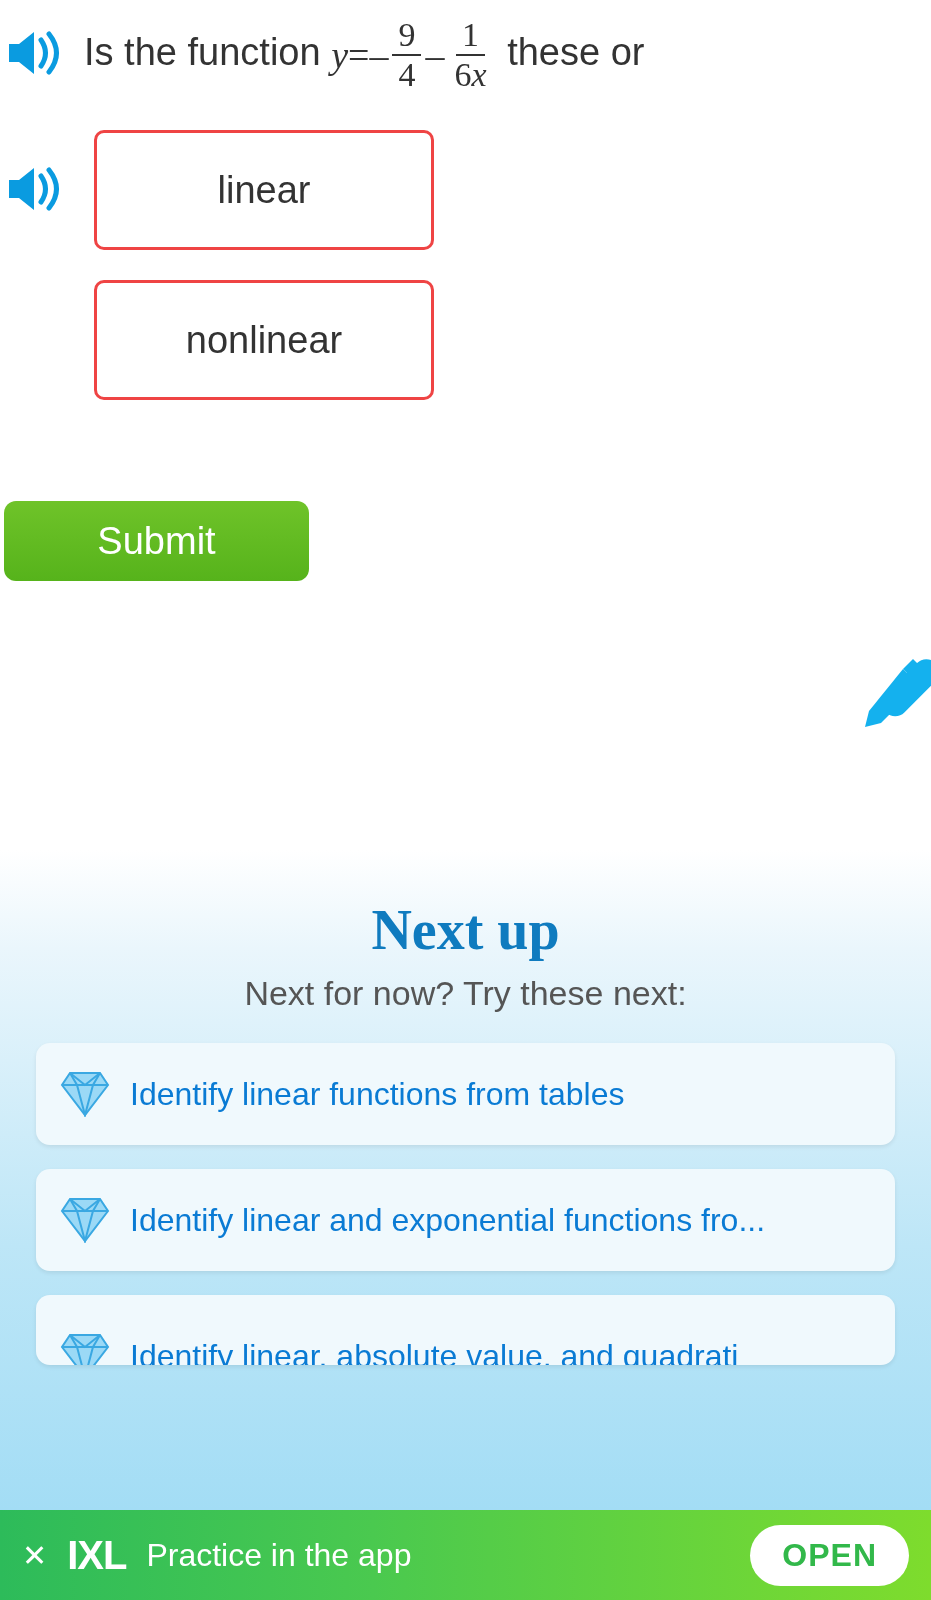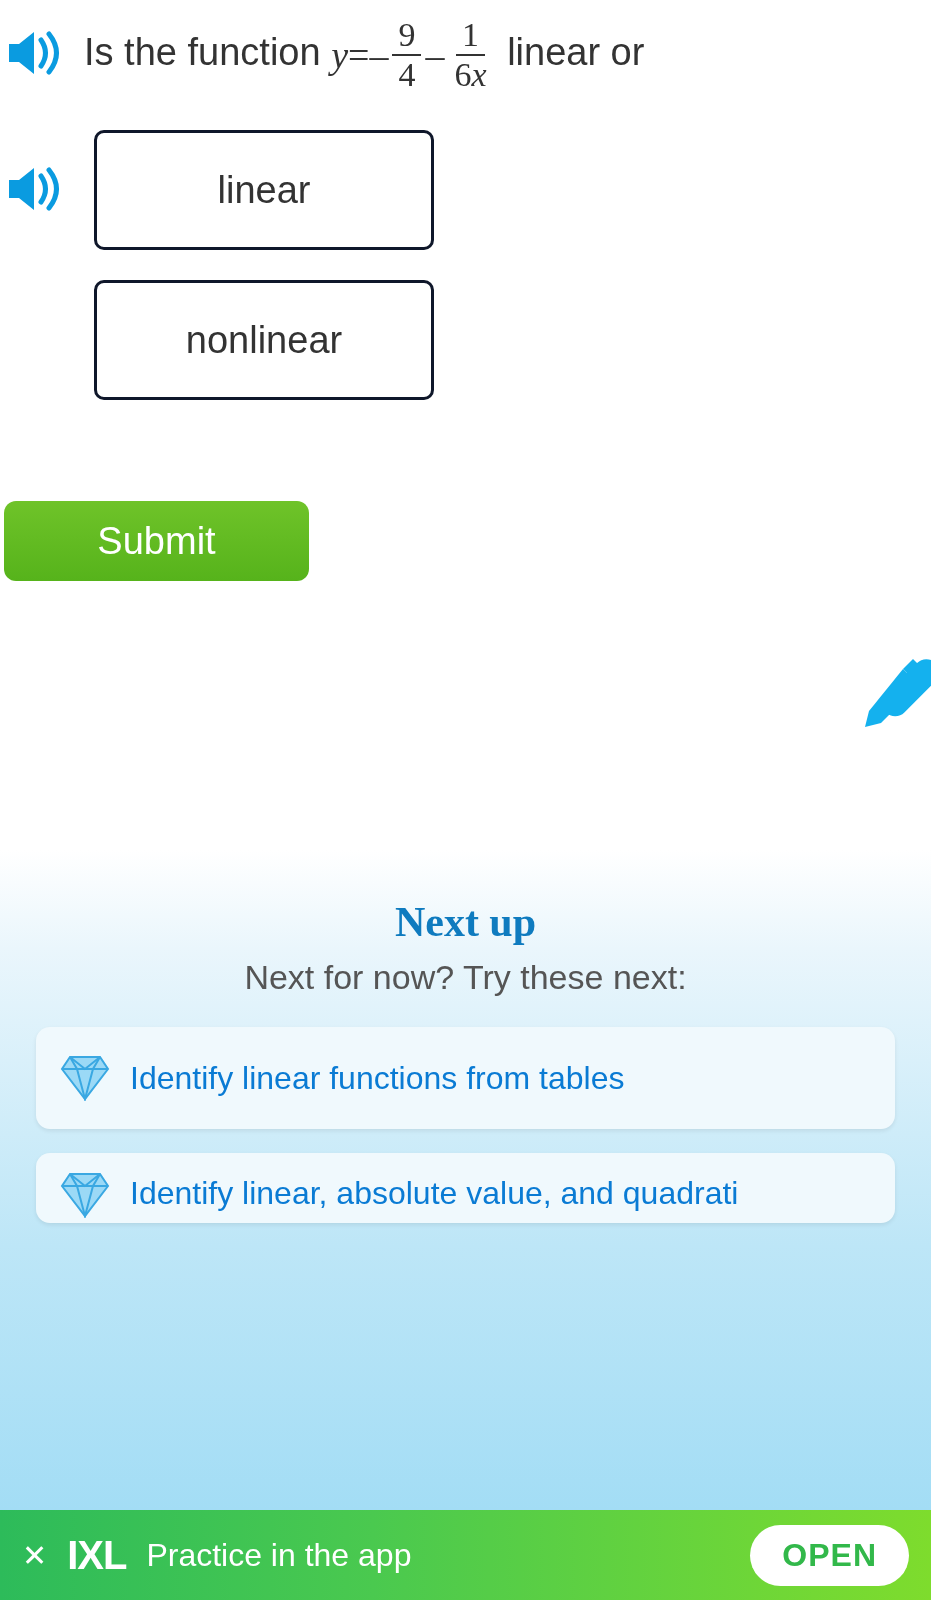--- a/index.html
+++ b/index.html
@@ -71,21 +71,21 @@
   cursor: pointer;
 }
 .answer-buttons {
   display: flex;
   flex-direction: column;
   gap: 30px;
 }
 .answer-btn {
   width: 340px;
   height: 120px;
-  border: 3px solid #0f172a;
+  border: 3px solid #ef4444;
   border-radius: 10px;
   background: #fff;
   font-size: 38px;
   color: #333;
   cursor: pointer;
   display: flex;
   align-items: center;
   justify-content: center;
   font-family: Verdana, Geneva, sans-serif;
 }
@@ -114,21 +114,21 @@
   position: absolute;
   top: 850px;
   left: 0;
   right: 0;
   bottom: 90px;
   background: linear-gradient(to bottom, #ffffff 0%, #eaf6fc 15%, #bde6f7 60%, #a3ddf5 100%);
   padding-top: 48px;
 }
 .next-up-title {
   text-align: center;
-  font-size: 42px;
+  font-size: 56px;
   font-weight: bold;
   color: #0f7bbf;
   font-family: Georgia, 'Times New Roman', serif;
 }
 .next-up-sub {
   text-align: center;
   font-size: 34px;
   color: #555;
   margin-top: 12px;
 }
@@ -153,20 +153,21 @@
 }
 .nextup-card .label {
   font-size: 32px;
   color: #0a7bd4;
   white-space: nowrap;
   overflow: hidden;
   text-overflow: ellipsis;
 }
 .nextup-card.partial {
   height: 70px;
+  align-items: flex-end;
   padding-bottom: 0;
 }
 .nextup-card.partial .label { margin-bottom: -10px; }
 .diamond-icon {
   width: 50px;
   height: 46px;
   flex-shrink: 0;
 }
 .app-banner {
   position: absolute;
@@ -228,21 +229,21 @@
         <span class="frac">
           <span class="num">9</span>
           <span class="den">4</span>
         </span>
         <span> – </span>
         <span class="frac">
           <span class="num">1</span>
           <span class="den"><span>6</span><span class="var">x</span></span>
         </span>
       </span>
-      <span> linear or</span>
+      <span> these or</span>
     </div>
   </div>
 
   <div class="answers-row">
     <svg class="answer-speaker" viewBox="0 0 60 50">
       <path d="M5 16 L15 16 L30 4 L30 46 L15 34 L5 34 Z" fill="#0a9be0"></path>
       <path d="M37 12 Q46 25 37 38" stroke="#0a9be0" stroke-width="5" fill="none" stroke-linecap="round"></path>
       <path d="M45 6 Q60 25 45 44" stroke="#0a9be0" stroke-width="5" fill="none" stroke-linecap="round"></path>
     </svg>
     <div class="answer-buttons">
@@ -267,20 +268,29 @@
   <div class="nextup-cards">
     <div class="nextup-card">
       <svg class="diamond-icon" viewBox="0 0 50 46">
         <polygon points="10,2 40,2 48,14 25,44 2,14" fill="#9bd9f6" stroke="#3aa8e2" stroke-width="2"></polygon>
         <polyline points="2,14 48,14" stroke="#3aa8e2" stroke-width="2" fill="none"></polyline>
         <polyline points="10,2 17,14 25,44 33,14 40,2" stroke="#3aa8e2" stroke-width="2" fill="none"></polyline>
         <polyline points="10,2 25,14 40,2" stroke="#3aa8e2" stroke-width="2" fill="none"></polyline>
       </svg>
       <span class="label">Identify linear functions from tables</span>
     </div>
+    <div class="nextup-card">
+      <svg class="diamond-icon" viewBox="0 0 50 46">
+        <polygon points="10,2 40,2 48,14 25,44 2,14" fill="#9bd9f6" stroke="#3aa8e2" stroke-width="2"></polygon>
+        <polyline points="2,14 48,14" stroke="#3aa8e2" stroke-width="2" fill="none"></polyline>
+        <polyline points="10,2 17,14 25,44 33,14 40,2" stroke="#3aa8e2" stroke-width="2" fill="none"></polyline>
+        <polyline points="10,2 25,14 40,2" stroke="#3aa8e2" stroke-width="2" fill="none"></polyline>
+      </svg>
+      <span class="label">Identify linear and exponential functions fro...</span>
+    </div>
     <div class="nextup-card partial">
       <svg class="diamond-icon" viewBox="0 0 50 46" style="margin-bottom:-14px">
         <polygon points="10,2 40,2 48,14 25,44 2,14" fill="#9bd9f6" stroke="#3aa8e2" stroke-width="2"></polygon>
         <polyline points="2,14 48,14" stroke="#3aa8e2" stroke-width="2" fill="none"></polyline>
         <polyline points="10,2 17,14 25,44 33,14 40,2" stroke="#3aa8e2" stroke-width="2" fill="none"></polyline>
         <polyline points="10,2 25,14 40,2" stroke="#3aa8e2" stroke-width="2" fill="none"></polyline>
       </svg>
       <span class="label">Identify linear, absolute value, and quadrati</span>
     </div>
   </div>

